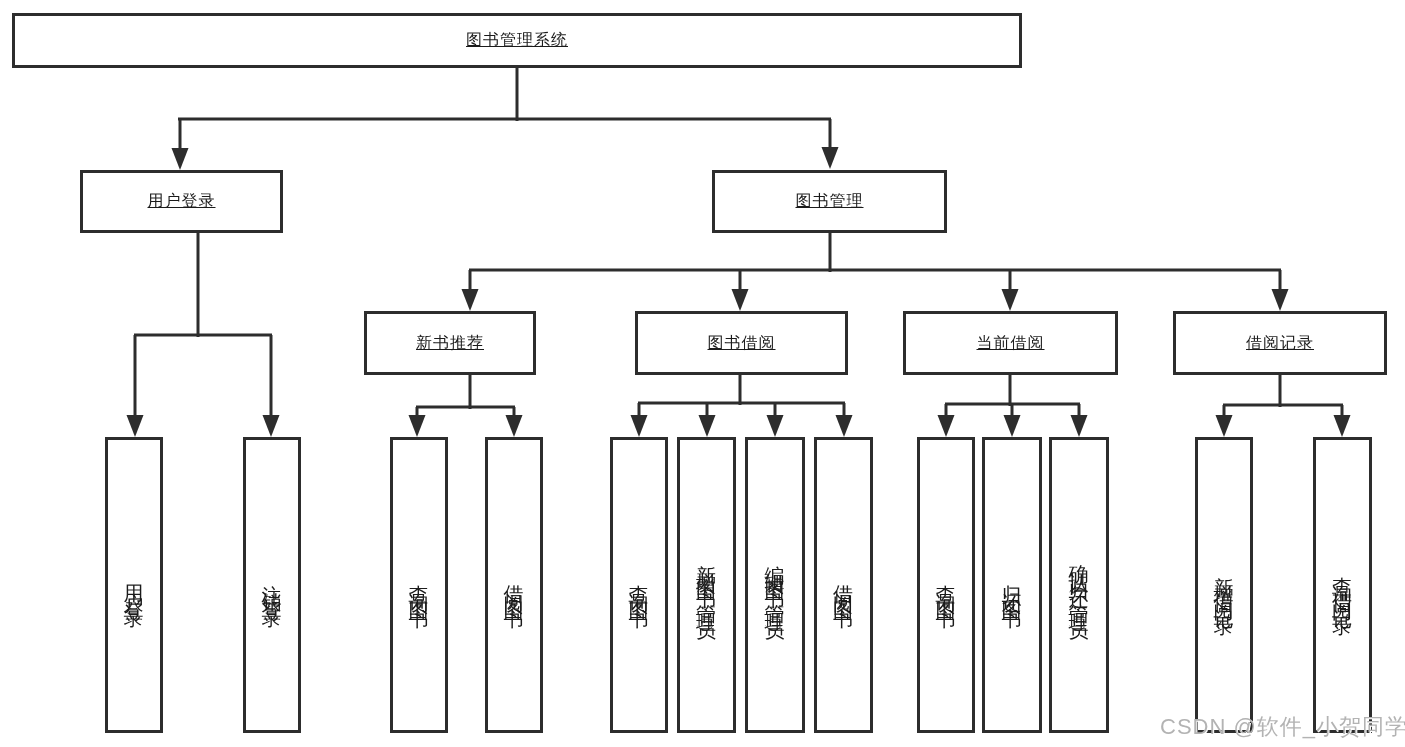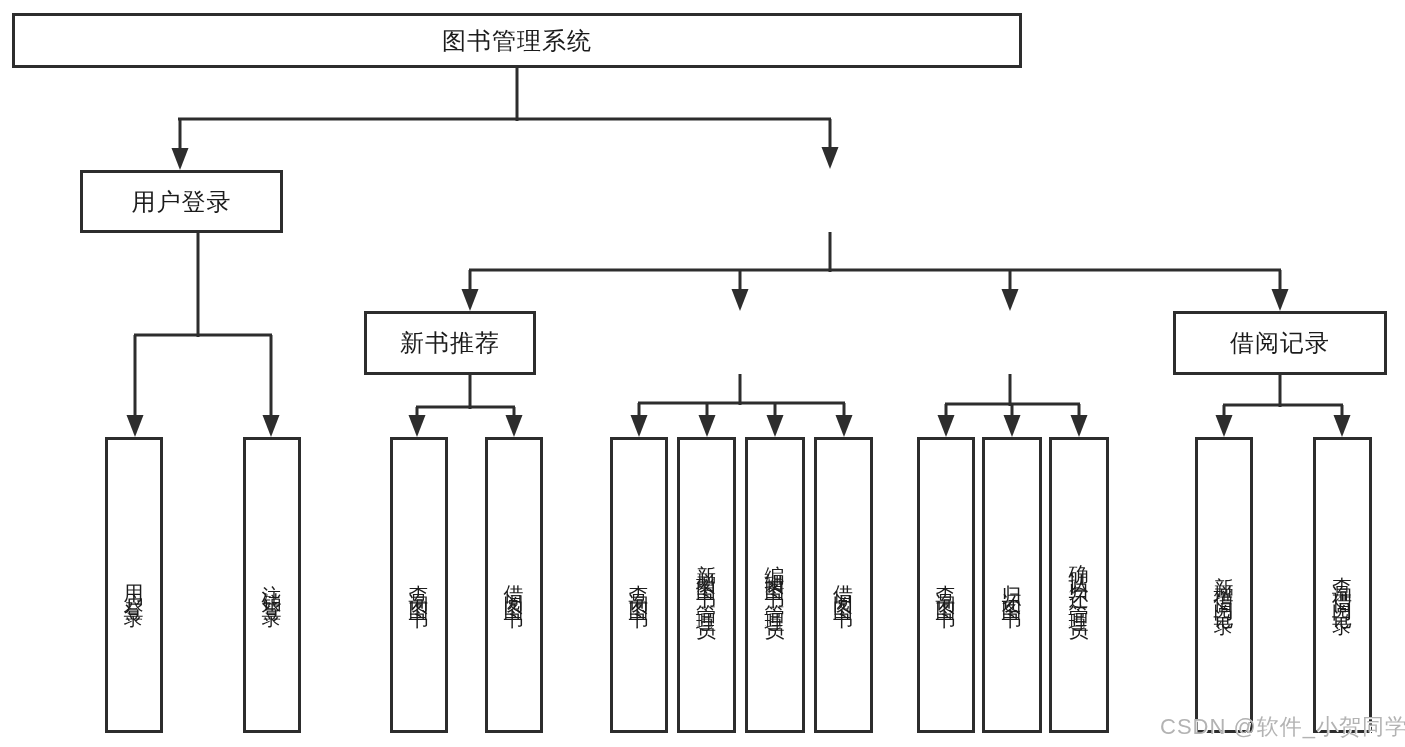--- a/index.html
+++ b/index.html
@@ -12,21 +12,21 @@
   }
   #wires{position:absolute;left:0;top:0;width:1405px;height:747px;}
   .node{
     position:absolute;
     box-sizing:border-box;
     border:3px solid #2d2d2d;
     background:#ffffff;
     display:flex;align-items:center;justify-content:center;
     color:#1b1b1b;
   }
-  .h-node{font-size:24px;letter-spacing:1px;}
+  .h-node{font-size:16px;letter-spacing:1px;text-decoration:underline;}
   .leaf{font-size:20px;}
   .leaf .vtext{
     writing-mode:vertical-rl;
     text-orientation:mixed;
     letter-spacing:8px;
     line-height:1;
     white-space:nowrap;
   }
   .watermark{
     position:absolute;
@@ -99,23 +99,32 @@
       <polygon points="1333.5,415 1350.5,415 1342,437" fill="#2d2d2d"></polygon>
     </svg>
 
   <div class="node h-node" style="left:12px;top:13px;width:1010px;height:55px;">
     <span>图书管理系统</span>
   </div>
 
   <div class="node h-node" style="left:80px;top:170px;width:203px;height:63px;">
     <span>用户登录</span>
   </div>
+  <div class="node h-node" style="left:712px;top:170px;width:235px;height:63px;">
+    <span>图书管理</span>
+  </div>
 
   <div class="node h-node" style="left:364px;top:311px;width:172px;height:64px;">
     <span>新书推荐</span>
+  </div>
+  <div class="node h-node" style="left:635px;top:311px;width:213px;height:64px;">
+    <span>图书借阅</span>
+  </div>
+  <div class="node h-node" style="left:903px;top:311px;width:215px;height:64px;">
+    <span>当前借阅</span>
   </div>
   <div class="node h-node" style="left:1173px;top:311px;width:214px;height:64px;">
     <span>借阅记录</span>
   </div>
 
   <div class="node leaf" style="left:105px;top:437px;width:58px;height:296px;">
     <span class="vtext">用户登录</span>
   </div>
   <div class="node leaf" style="left:243px;top:437px;width:58px;height:296px;">
     <span class="vtext">注销登录</span>

